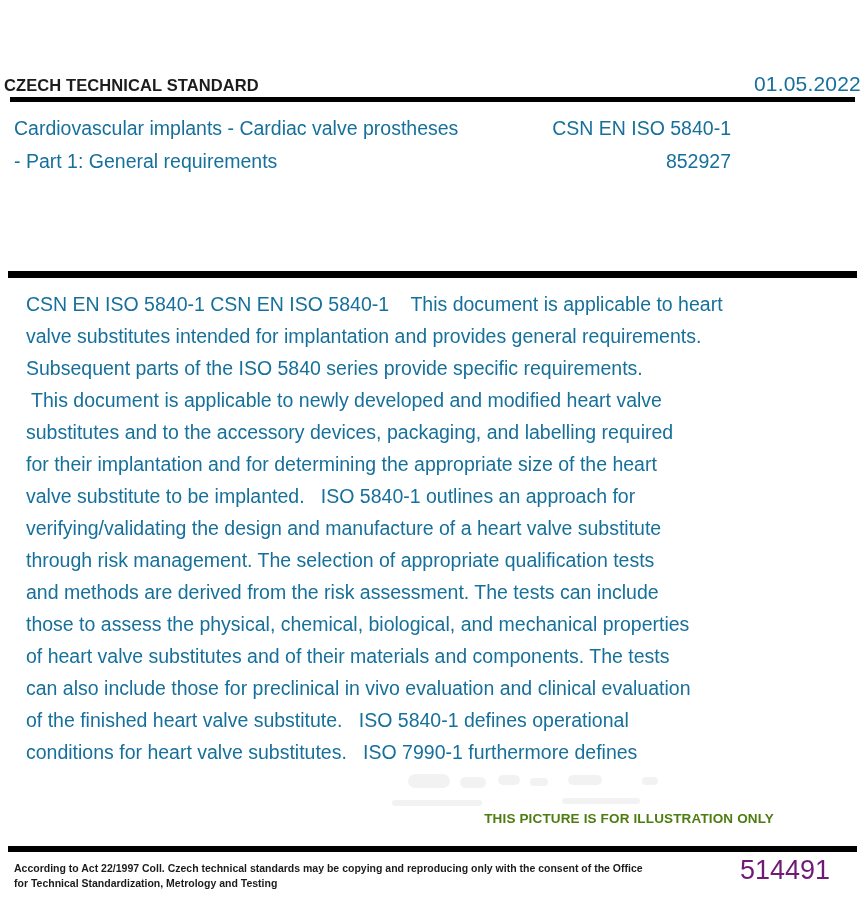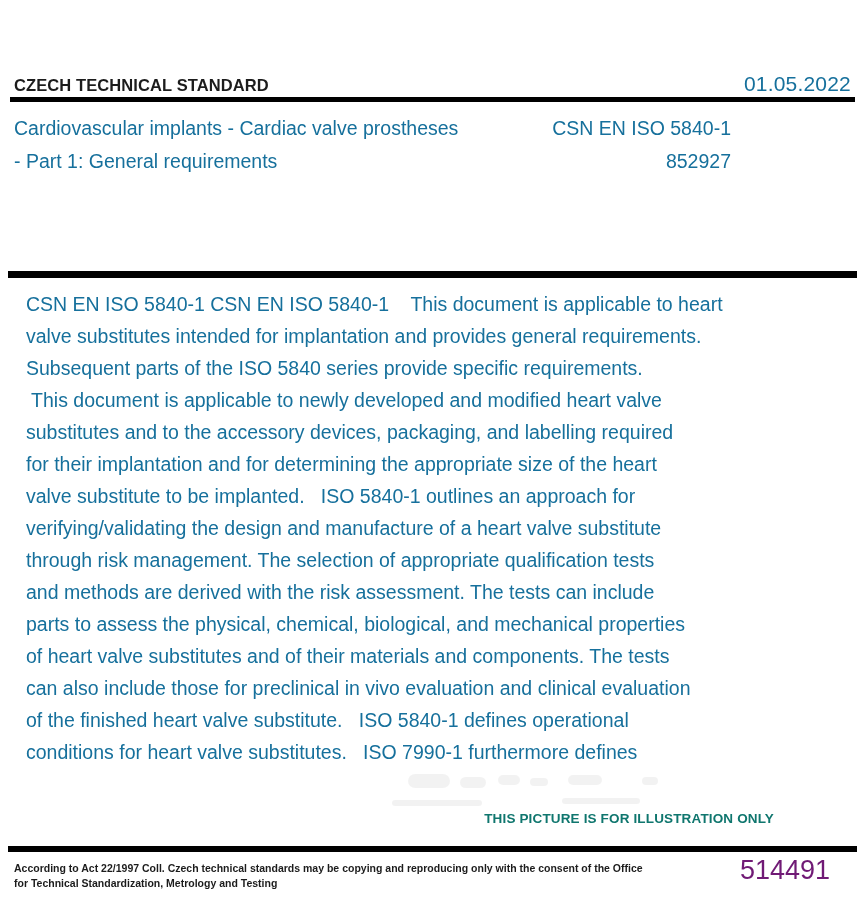--- a/index.html
+++ b/index.html
@@ -22,21 +22,21 @@
   
   .header-row {
     position: absolute;
     left: 0;
     top: 72px;
     width: 865px;
     height: 26px;
     display: flex;
     align-items: baseline;
     justify-content: space-between;
-    padding: 0 14px;
+    padding: 0 4px;
     box-sizing: border-box;
   }
   .doc-kind {
     font-size: 16.5px;
     font-weight: bold;
     color: #1c1c1c;
     letter-spacing: 0.1px;
     white-space: nowrap;
   }
   .doc-date {
@@ -132,21 +132,21 @@
   .illus-note {
     position: absolute;
     left: 0;
     top: 811px;
     width: 865px;
     padding: 0 91px 0 0;
     box-sizing: border-box;
     text-align: right;
     font-size: 13.5px;
     font-weight: bold;
-    color: #0f766e;
+    color: #4d7c0f;
     letter-spacing: 0.15px;
   }
 
   
   .footer {
     position: absolute;
     left: 0;
     top: 861px;
     width: 844px;
     padding: 0 14px;
@@ -202,22 +202,22 @@
   <div class="abstract">
     <div class="ln">CSN EN ISO 5840-1 CSN EN ISO 5840-1    This document is applicable to heart</div>
     <div class="ln">valve substitutes intended for implantation and provides general requirements.</div>
     <div class="ln">Subsequent parts of the ISO 5840 series provide specific requirements.</div>
     <div class="ln"> This document is applicable to newly developed and modified heart valve</div>
     <div class="ln">substitutes and to the accessory devices, packaging, and labelling required</div>
     <div class="ln">for their implantation and for determining the appropriate size of the heart</div>
     <div class="ln">valve substitute to be implanted.   ISO 5840-1 outlines an approach for</div>
     <div class="ln">verifying/validating the design and manufacture of a heart valve substitute</div>
     <div class="ln">through risk management. The selection of appropriate qualification tests</div>
-    <div class="ln">and methods are derived with the risk assessment. The tests can include</div>
-    <div class="ln">parts to assess the physical, chemical, biological, and mechanical properties</div>
+    <div class="ln">and methods are derived from the risk assessment. The tests can include</div>
+    <div class="ln">those to assess the physical, chemical, biological, and mechanical properties</div>
     <div class="ln">of heart valve substitutes and of their materials and components. The tests</div>
     <div class="ln">can also include those for preclinical in vivo evaluation and clinical evaluation</div>
     <div class="ln">of the finished heart valve substitute.   ISO 5840-1 defines operational</div>
     <div class="ln">conditions for heart valve substitutes.   ISO 7990-1 furthermore defines</div>
   </div>
 
   <div class="watermark">
     <div class="wm-blob" style="left:78px;  top:2px;  width:42px; height:14px; border-radius:7px;"></div>
     <div class="wm-blob" style="left:130px; top:5px;  width:26px; height:11px; border-radius:6px;"></div>
     <div class="wm-blob" style="left:168px; top:3px;  width:22px; height:10px; border-radius:5px;"></div>

